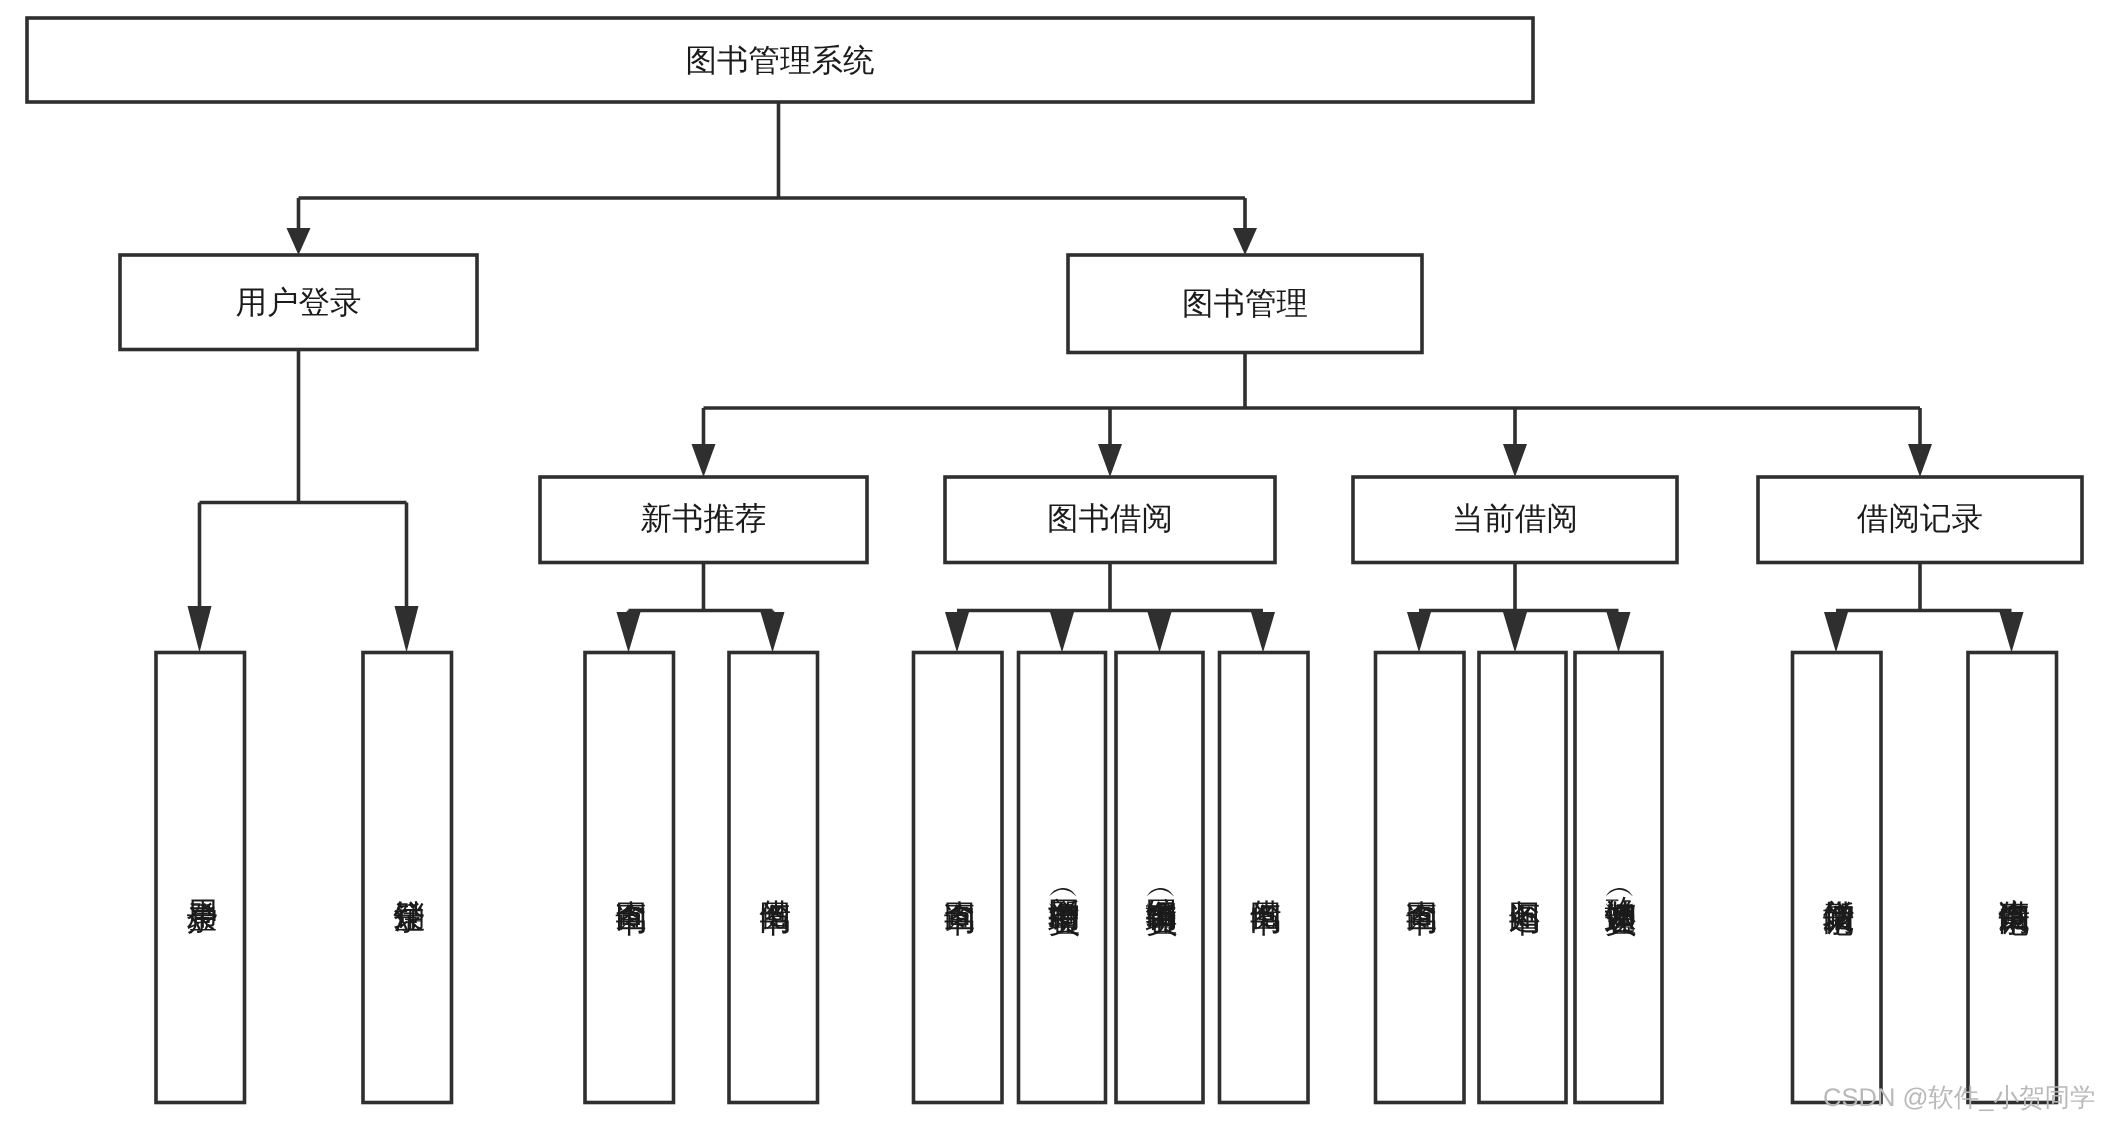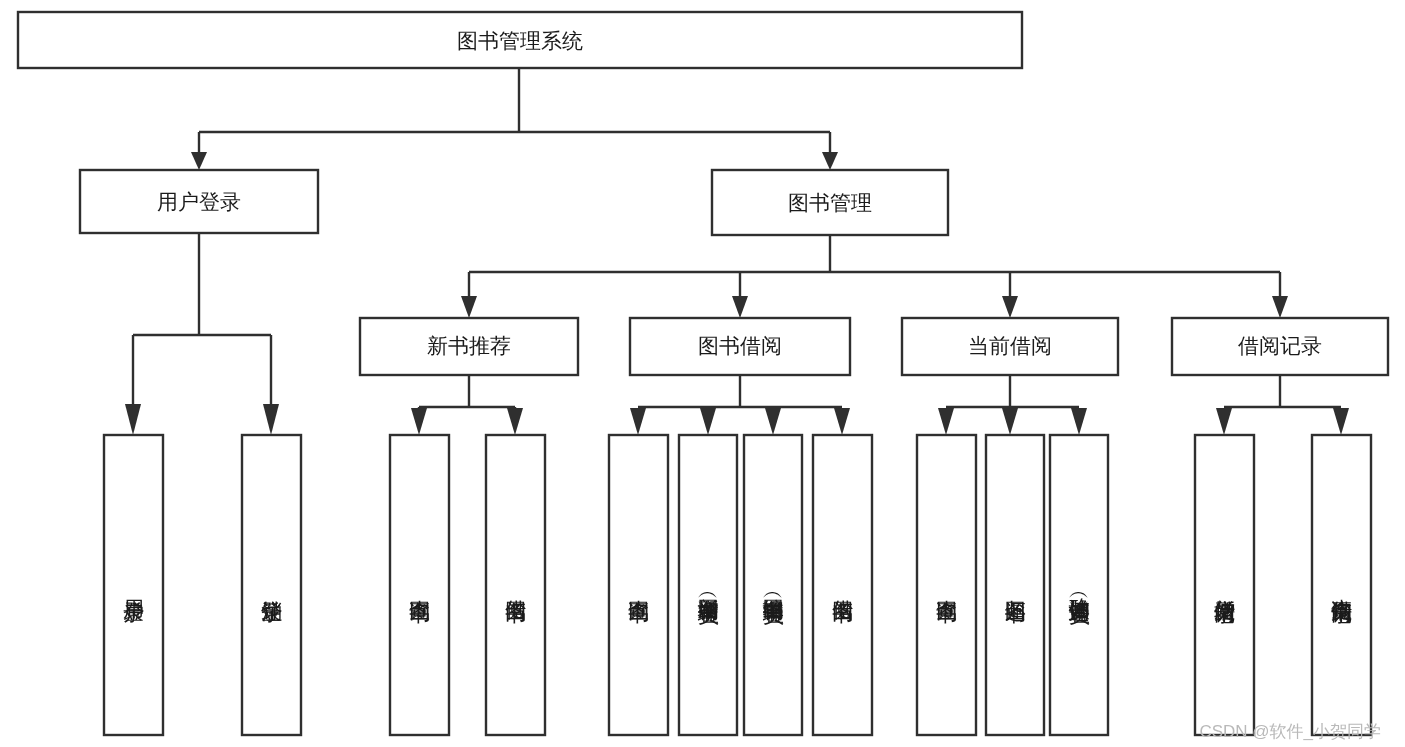--- a/index.html
+++ b/index.html
@@ -57,21 +57,21 @@
     font-family: "Liberation Sans", "DejaVu Sans", sans-serif;
     font-size: 21px;
     line-height: 1.08;
     color: #1b1b1b;
     letter-spacing: 1px;
     white-space: nowrap;
     pointer-events: none;
   }
   .watermark {
     position: absolute;
-    right: 24px;
+    right: 8px;
     bottom: 4px;
     font-family: "Liberation Sans", "DejaVu Sans", sans-serif;
     font-size: 17px;
     color: #b9b9b9;
     white-space: nowrap;
   }
 </style>
 </head>
 <body>
 

